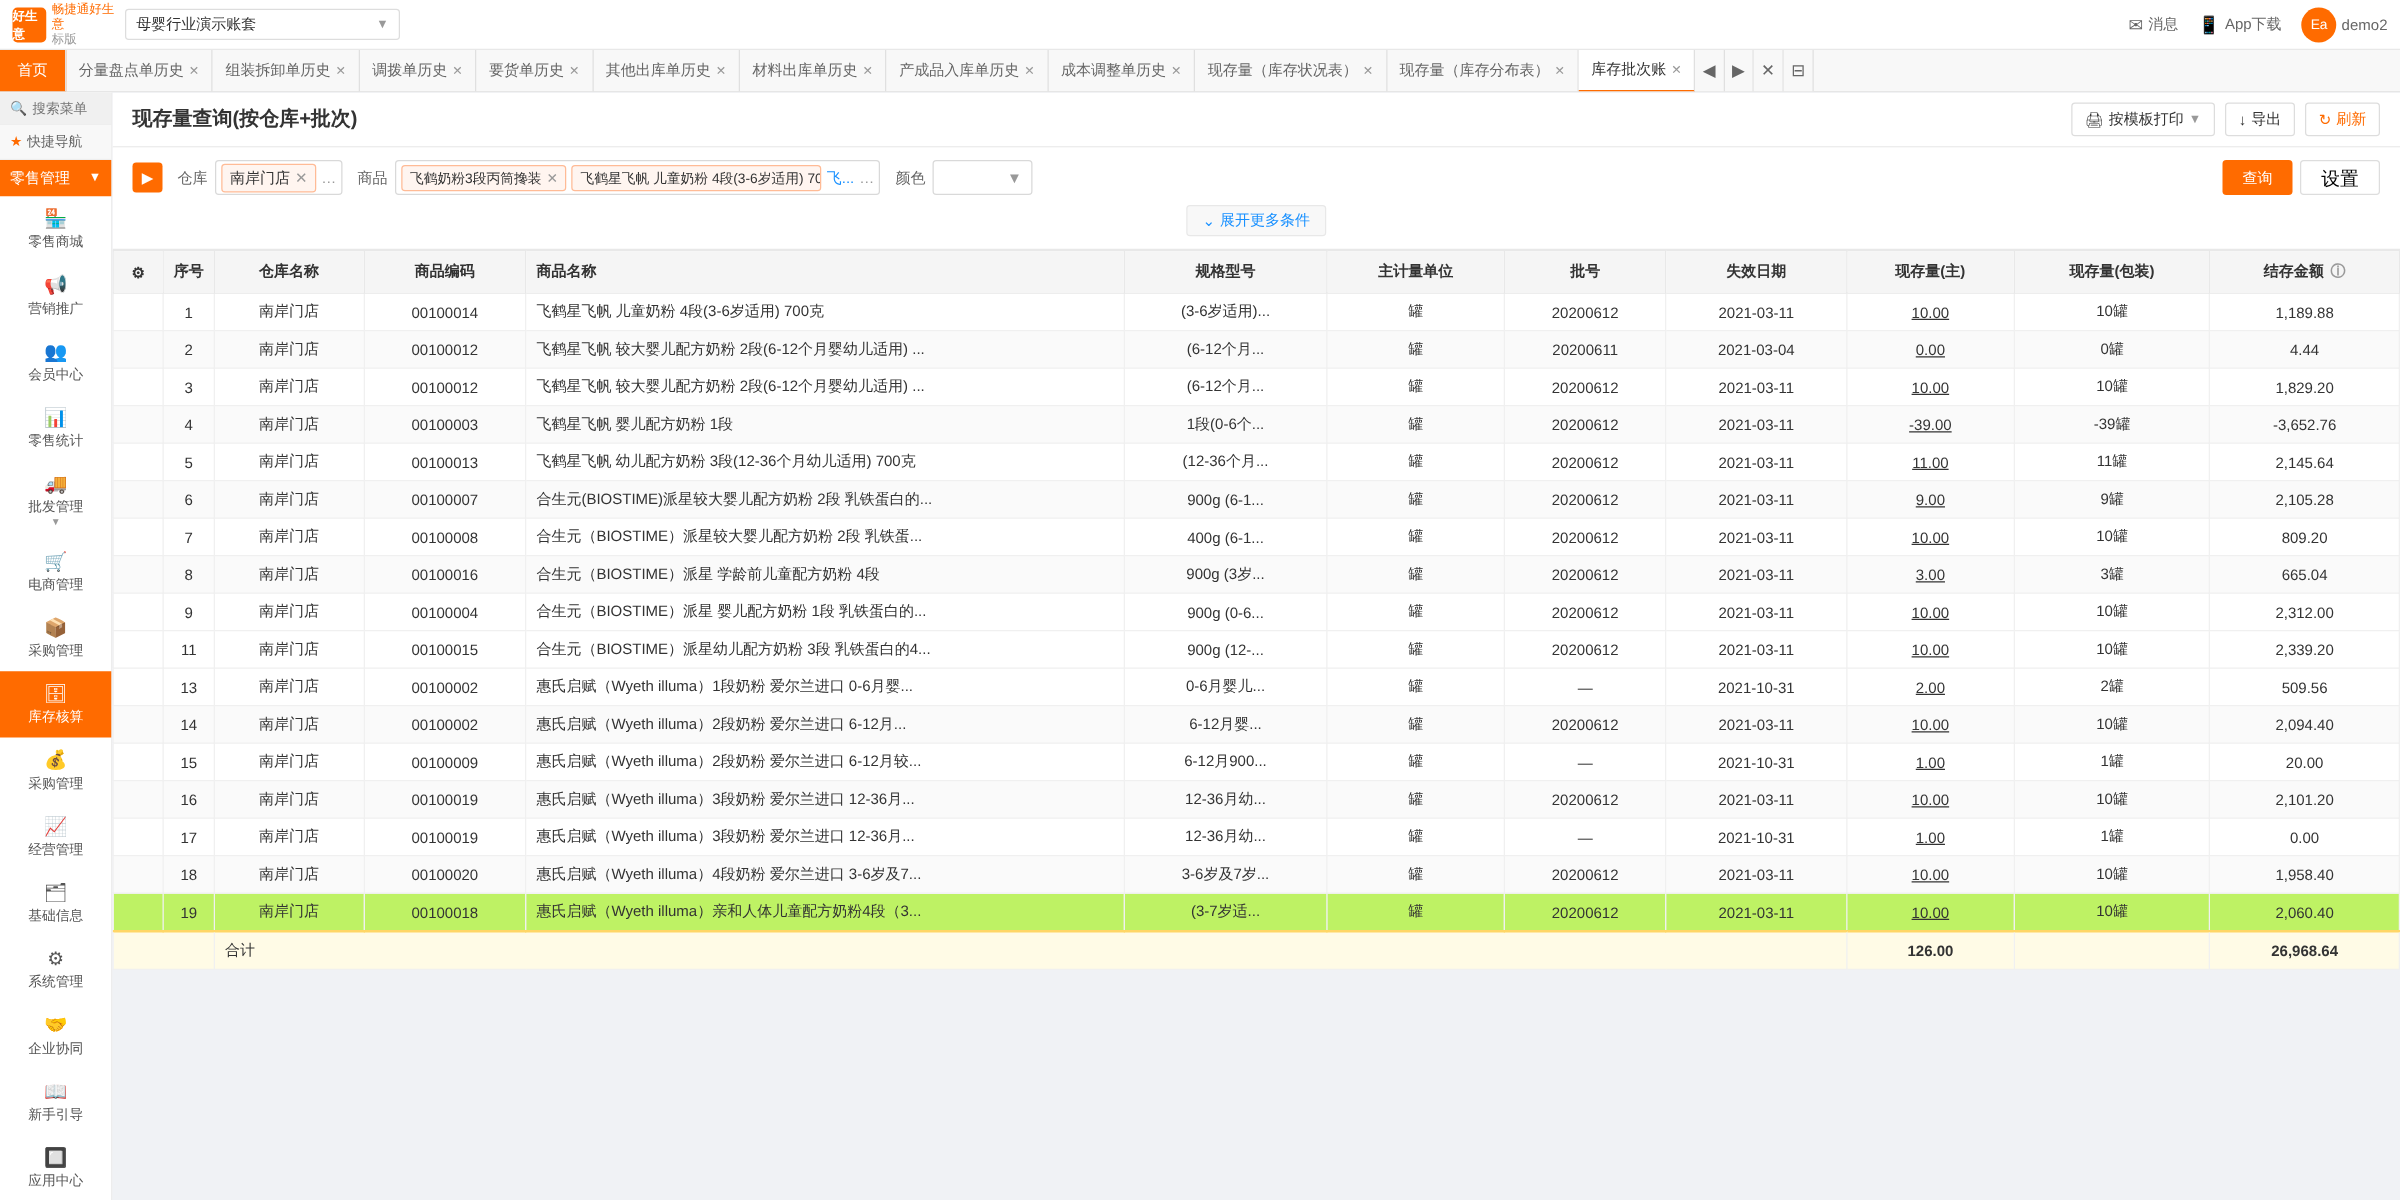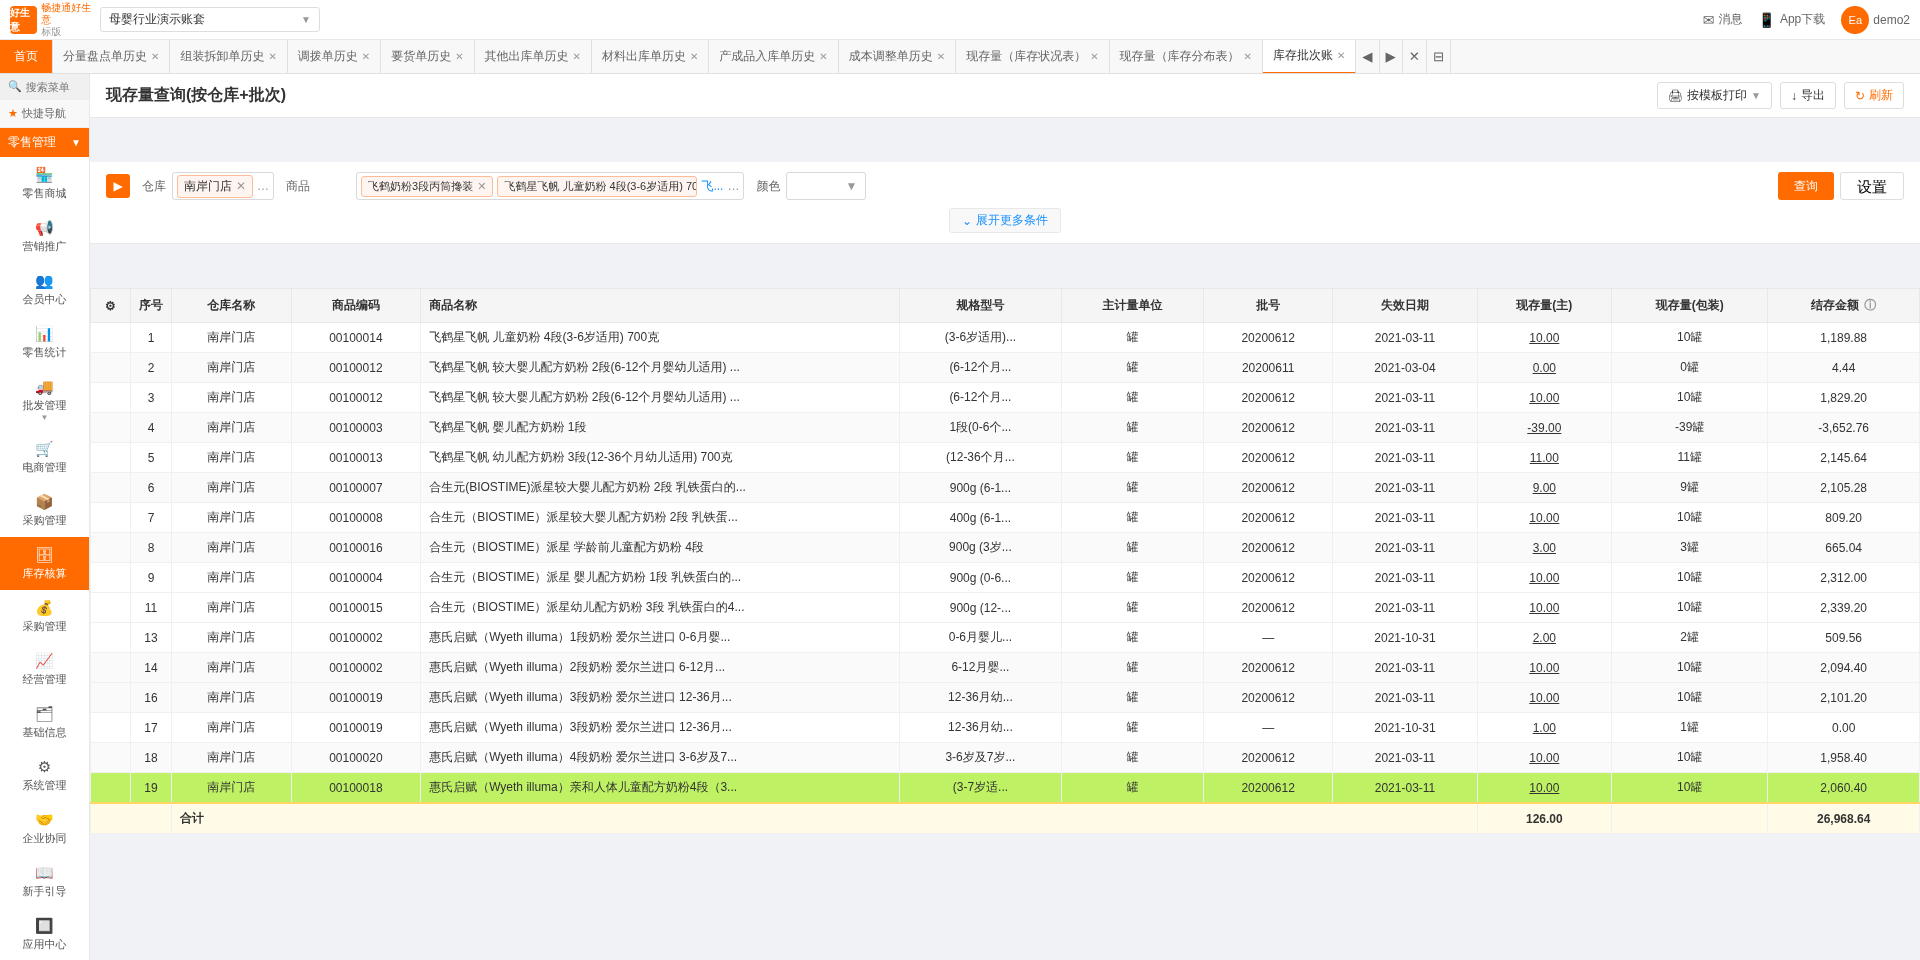--- a/index.html
+++ b/index.html
@@ -23,21 +23,21 @@
     .tab { display: flex; align-items: center; gap: 4px; padding: 0 10px; height: 34px; font-size: 12px; cursor: pointer; white-space: nowrap; border-right: 1px solid #e0e0e0; color: #666; }
     .tab.active { background: #fff; color: #333; border-bottom: 2px solid #ff6b00; }
     .tab .close-btn { font-size: 10px; color: #999; cursor: pointer; }
     .tab-home { background: #ff6b00; color: #fff; padding: 0 14px; }
     .tab-nav-btn { padding: 0 6px; height: 34px; display: flex; align-items: center; cursor: pointer; color: #666; background: #f8f8f8; border: none; border-right: 1px solid #e0e0e0; }
 
     
     .main-layout { display: flex; height: calc(100vh - 74px); }
 
     
-    .content { flex: 1; display: flex; flex-direction: column; overflow: hidden; background: #f0f2f5; gap: 44px; }
+    .content { flex: 1; display: flex; flex-direction: column; overflow: hidden; background: #f0f2f5; }
     
     
     .page-header { background: #fff; padding: 8px 16px; display: flex; align-items: center; justify-content: space-between; border-bottom: 1px solid #e8e8e8; }
     .page-title { font-size: 16px; font-weight: bold; color: #333; }
     .header-actions { display: flex; align-items: center; gap: 8px; }
     .btn-print { display: flex; align-items: center; gap: 4px; padding: 4px 10px; border: 1px solid #ddd; border-radius: 3px; cursor: pointer; font-size: 12px; background: #fff; color: #333; }
     .btn-export { display: flex; align-items: center; gap: 4px; padding: 4px 10px; border: 1px solid #ddd; border-radius: 3px; cursor: pointer; font-size: 12px; background: #fff; color: #333; }
     .btn-refresh { display: flex; align-items: center; gap: 4px; padding: 4px 10px; border: 1px solid #ddd; border-radius: 3px; cursor: pointer; font-size: 12px; background: #fff; color: #ff6b00; }
 
     
@@ -277,21 +277,21 @@
             <span class="filter-tag" style="background:#fff5f0;border:1px solid #ffbb96;color:#333;font-size:12px;">
               <span>南岸门店</span>
               <span class="remove">✕</span>
             </span>
             <span style="color:#999;cursor:pointer;">…</span>
           </div>
         </div>
 
         <div class="filter-item">
           <span class="filter-label">商品</span>
-          <div style="display:flex;align-items:center;border:1px solid #d9d9d9;border-radius:3px;padding:2px 4px;height:28px;min-width:280px;background:#fff;gap:4px;flex-wrap:nowrap;overflow:hidden;margin-left:40px;">
+          <div style="display:flex;align-items:center;border:1px solid #d9d9d9;border-radius:3px;padding:2px 4px;height:28px;min-width:280px;background:#fff;gap:4px;flex-wrap:nowrap;overflow:hidden;">
             <span class="filter-tag" style="background:#fff5f0;border:1px solid #ffbb96;color:#333;font-size:11px;white-space:nowrap;">
               <span>飞鹤奶粉3段丙筒搀装</span>
               <span class="remove">✕</span>
             </span>
             <span class="filter-tag" style="background:#fff5f0;border:1px solid #ffbb96;color:#333;font-size:11px;white-space:nowrap;max-width:200px;overflow:hidden;text-overflow:ellipsis;">
               <span>飞鹤星飞帆 儿童奶粉 4段(3-6岁适用) 700克</span>
 
             </span>
             <span style="color:#1890ff;font-size:12px;">飞...</span>
             <span style="color:#999;cursor:pointer;">…</span>
@@ -503,20 +503,34 @@
     <td>00100002</td>
     <td style="text-align:left;max-width:260px;overflow:hidden;text-overflow:ellipsis;white-space:nowrap;" title="惠氏启赋（Wyeth illuma）2段奶粉 爱尔兰进口 6-12月...">惠氏启赋（Wyeth illuma）2段奶粉 爱尔兰进口 6-12月...</td>
     <td>6-12月婴...</td>
     <td>罐</td>
     <td>20200612</td>
     <td>2021-03-11</td>
     <td class="num-link ">10.00</td>
     <td class="">10罐</td>
     <td class="">2,094.40</td>
   </tr>
+            <tr style="background: rgb(255, 255, 255);">
+    <td></td>
+    <td>15</td>
+    <td>南岸门店</td>
+    <td>00100009</td>
+    <td style="text-align:left;max-width:260px;overflow:hidden;text-overflow:ellipsis;white-space:nowrap;" title="惠氏启赋（Wyeth illuma）2段奶粉 爱尔兰进口 6-12月较...">惠氏启赋（Wyeth illuma）2段奶粉 爱尔兰进口 6-12月较...</td>
+    <td>6-12月900...</td>
+    <td>罐</td>
+    <td>—</td>
+    <td>2021-10-31</td>
+    <td class="num-link ">1.00</td>
+    <td class="">1罐</td>
+    <td class="">20.00</td>
+  </tr>
             <tr style="background: rgb(250, 250, 250);">
     <td></td>
     <td>16</td>
     <td>南岸门店</td>
     <td>00100019</td>
     <td style="text-align:left;max-width:260px;overflow:hidden;text-overflow:ellipsis;white-space:nowrap;" title="惠氏启赋（Wyeth illuma）3段奶粉 爱尔兰进口 12-36月...">惠氏启赋（Wyeth illuma）3段奶粉 爱尔兰进口 12-36月...</td>
     <td>12-36月幼...</td>
     <td>罐</td>
     <td>20200612</td>
     <td>2021-03-11</td>
@@ -563,21 +577,21 @@
     <td>20200612</td>
     <td>2021-03-11</td>
     <td class="num-link ">10.00</td>
     <td class="">10罐</td>
     <td class="">2,060.40</td>
   </tr>
           </tbody>
         <tfoot>
           <tr class="summary-row">
             <td colspan="2"></td>
-            <td colspan="7" style="text-align:left;font-weight:bold;">合计</td>
+            <td colspan="7" style="text-align:left;font-weight:normal;">合计</td>
             <td>126.00</td>
             <td></td>
             <td>26,968.64</td>
           </tr>
         </tfoot>
       </table>
     </div>
   </div>
 </div>
 

